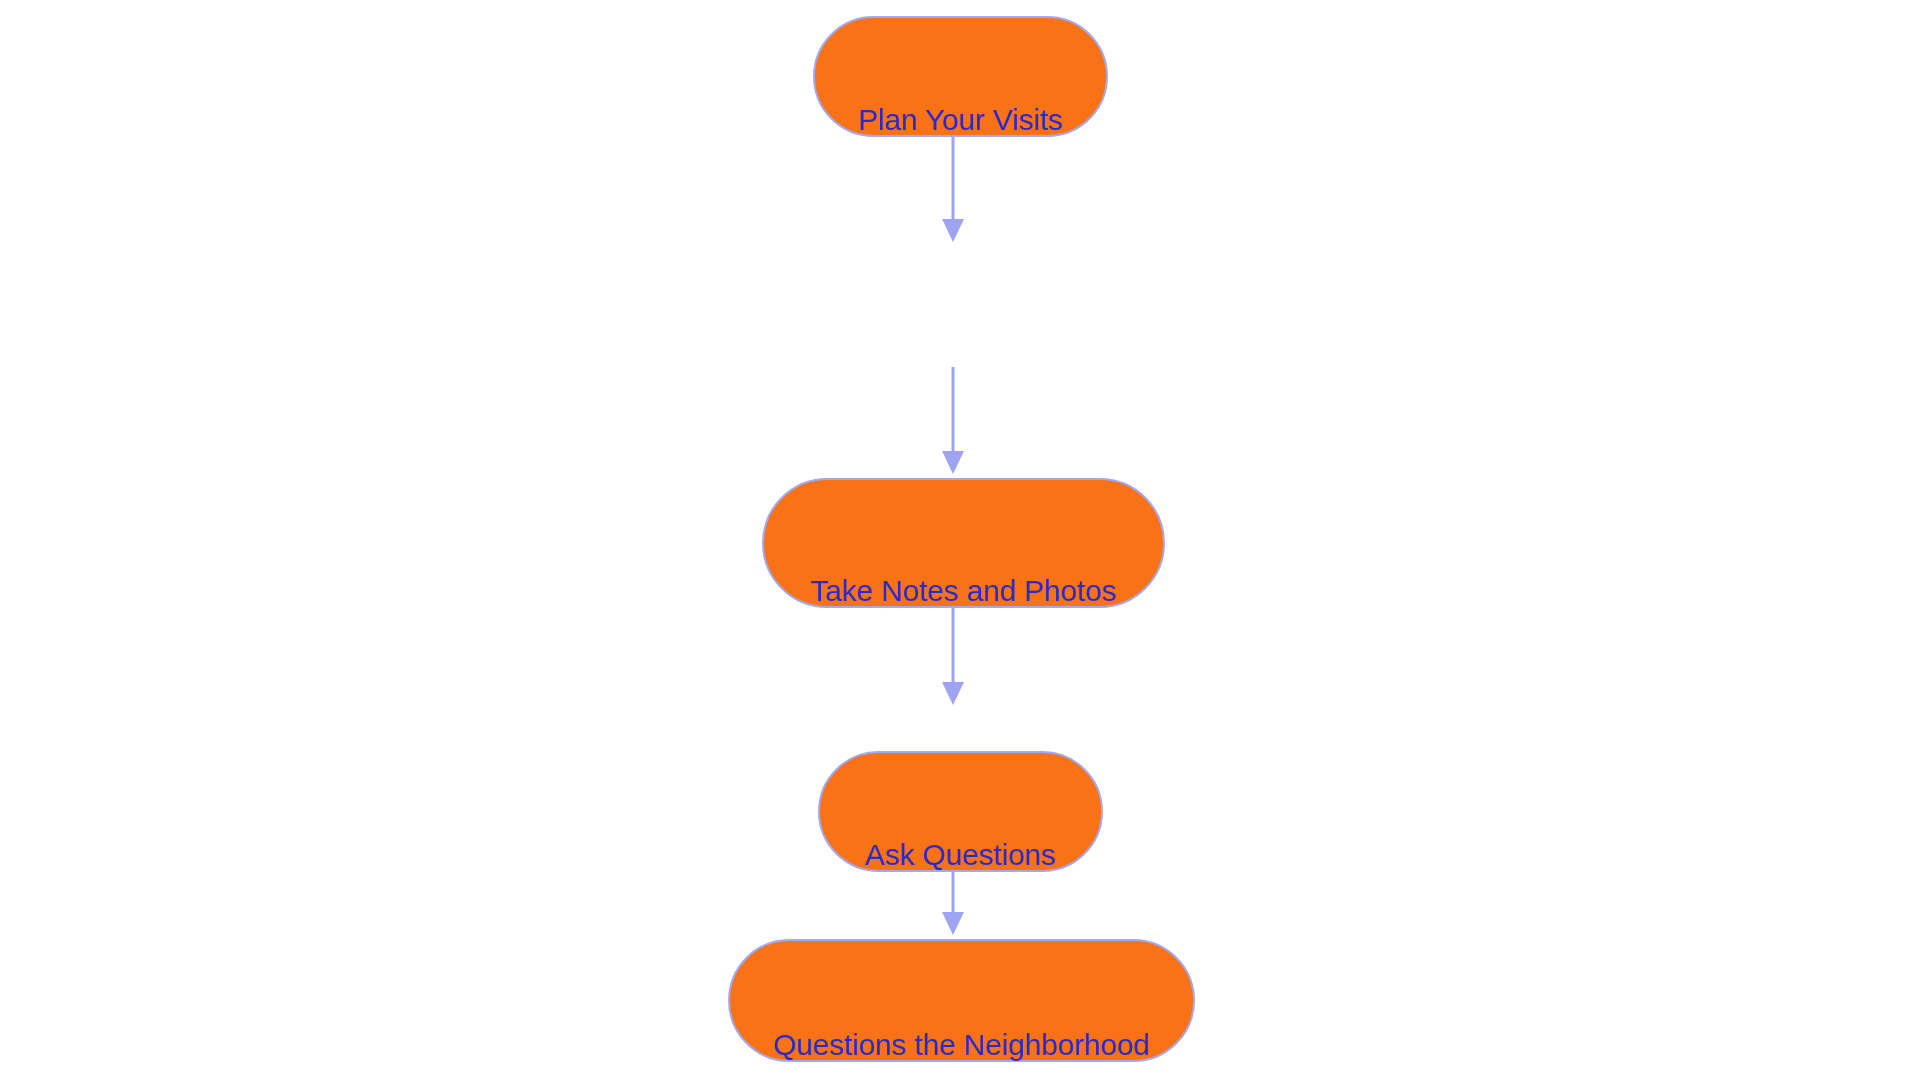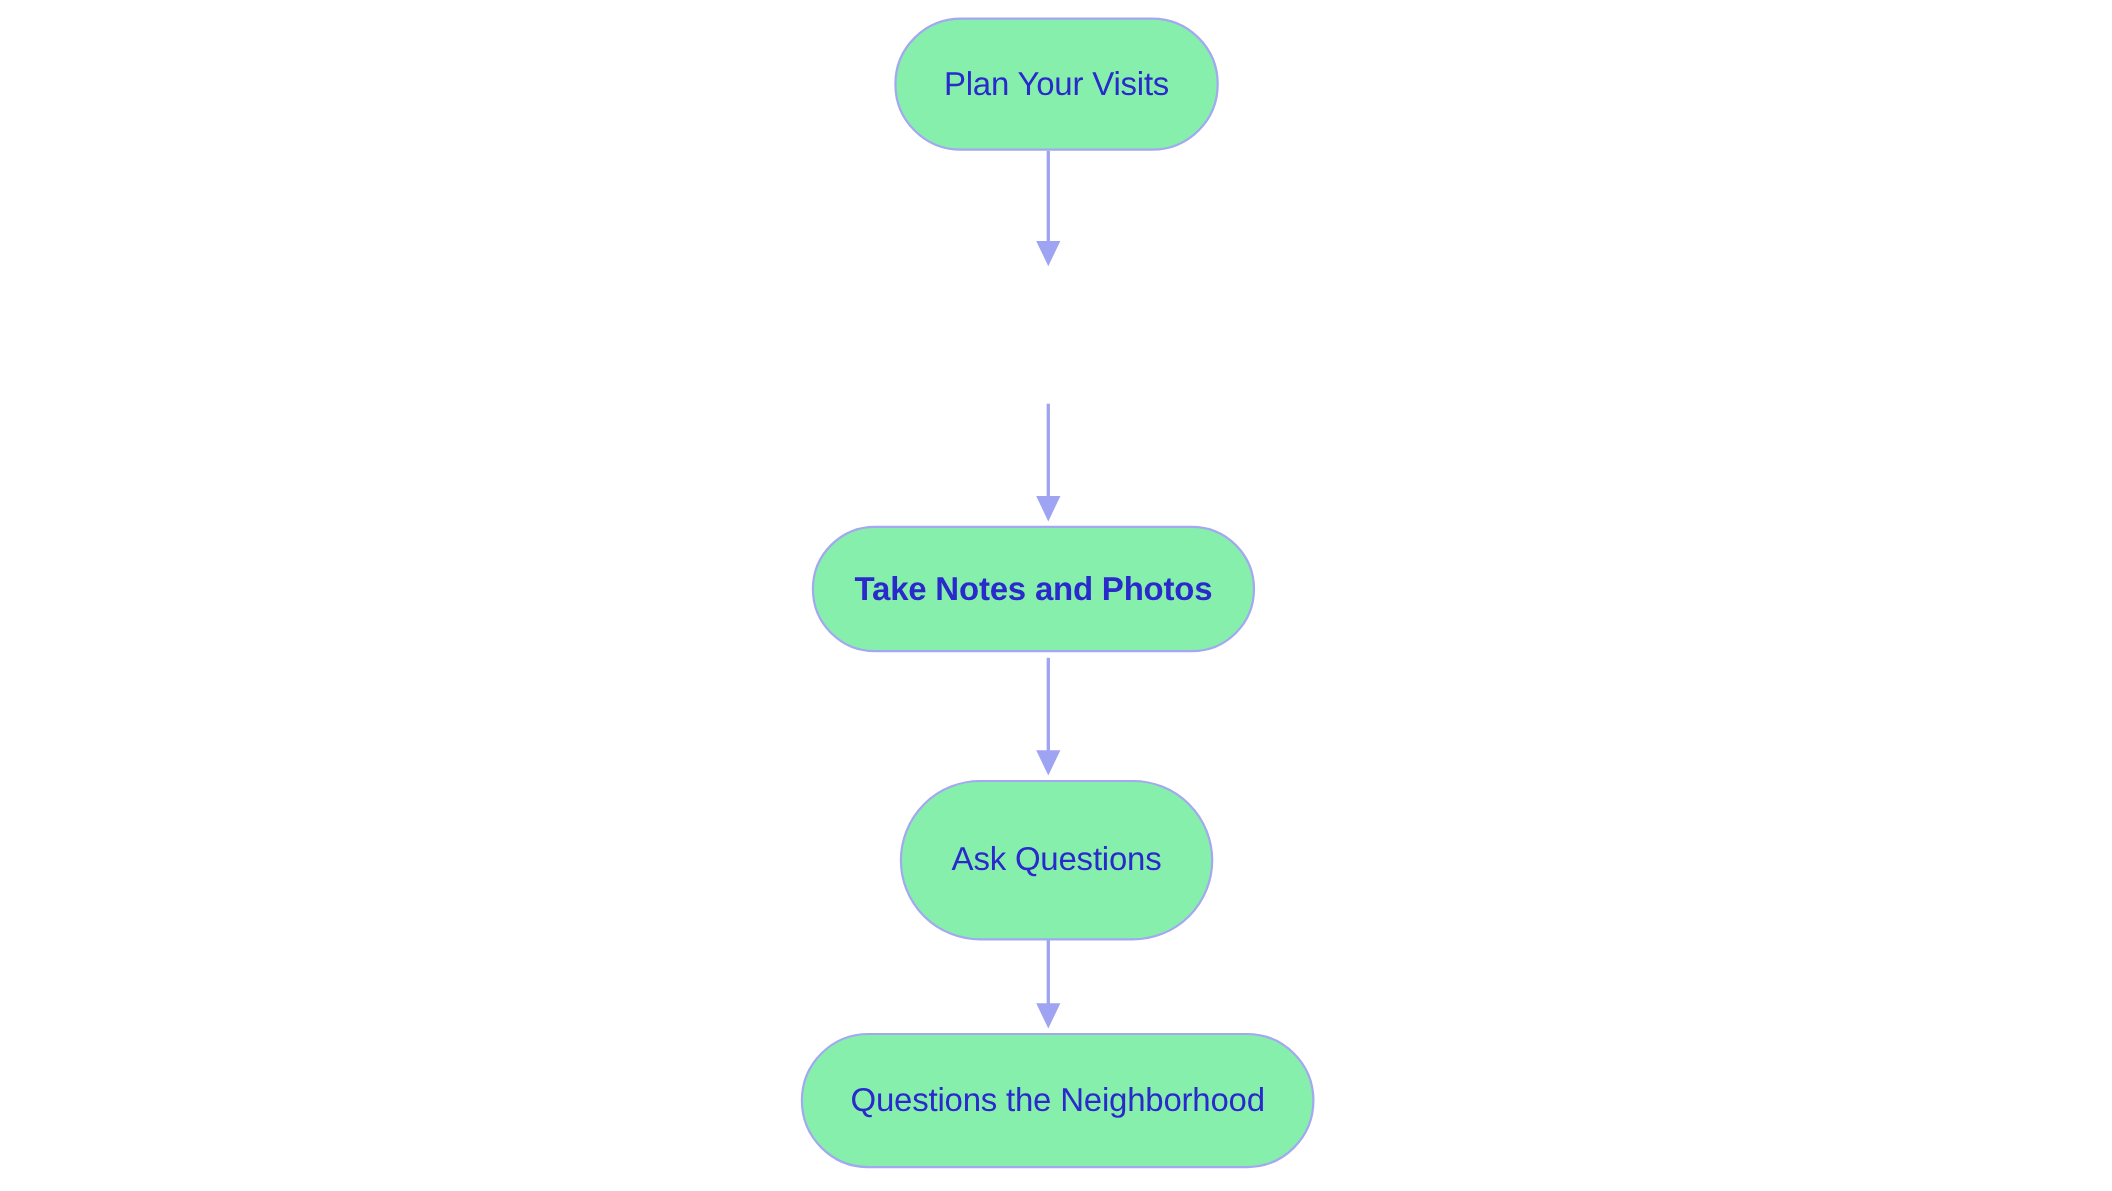--- a/index.html
+++ b/index.html
@@ -16,23 +16,23 @@
   #flowchart-canvas {
     position: relative;
     width: 1920px;
     height: 1083px;
     background: #ffffff;
   }
   .flow-node {
     position: absolute;
     box-sizing: border-box;
     display: flex;
-    align-items: center;
+    align-items: flex-end;
     justify-content: center;
-    background: #86efac;
+    background: #f97316;
     border: 2px solid #a3a8f0;
     border-radius: 9999px;
     color: #2a2acc;
     font-family: "Liberation Sans", sans-serif;
     font-size: 30px;
     font-weight: 400;
     letter-spacing: -0.2px;
     white-space: nowrap;
     line-height: 1;
     user-select: none;
@@ -83,25 +83,25 @@
       <line x1="14" y1="0" x2="14" y2="86" stroke="#9fa4f2" stroke-width="3"></line>
       <polygon points="14,105 3,82 25,82" fill="#9fa4f2"></polygon>
     </svg>
   </div>
 
   <div class="flow-node" style="left:813px; top:16px; width:295px; height:121px;">
     <span class="flow-node-label">Plan Your Visits</span>
   </div>
 
 
-  <div class="flow-node" style="left:738px; top:478px; width:403px; height:115px;font-weight:bold;">
+  <div class="flow-node" style="left:762px; top:478px; width:403px; height:130px;">
     <span class="flow-node-label">Take Notes and Photos</span>
   </div>
 
-  <div class="flow-node" style="left:818px; top:709px; width:285px; height:146px;">
+  <div class="flow-node" style="left:818px; top:751px; width:285px; height:121px;">
     <span class="flow-node-label">Ask Questions</span>
   </div>
 
   <div class="flow-node" style="left:728px; top:939px; width:467px; height:123px;">
     <span class="flow-node-label">Questions the Neighborhood</span>
   </div>
 
 </div>
 
 </body></html>

